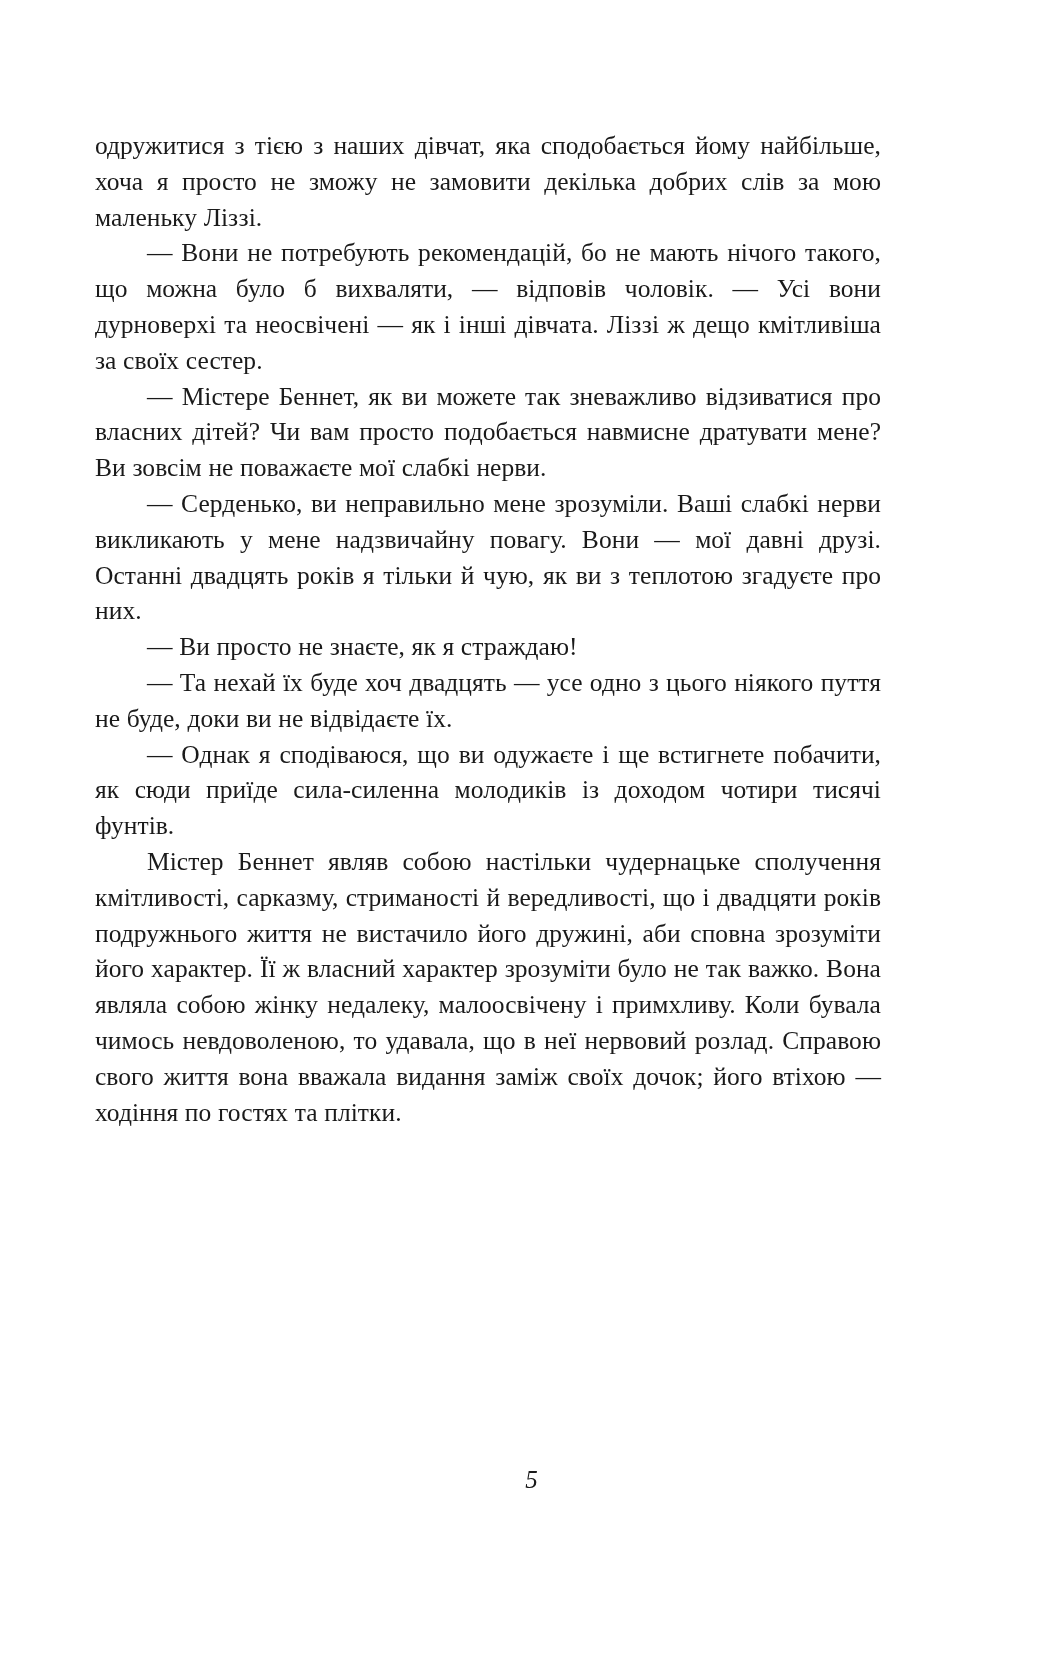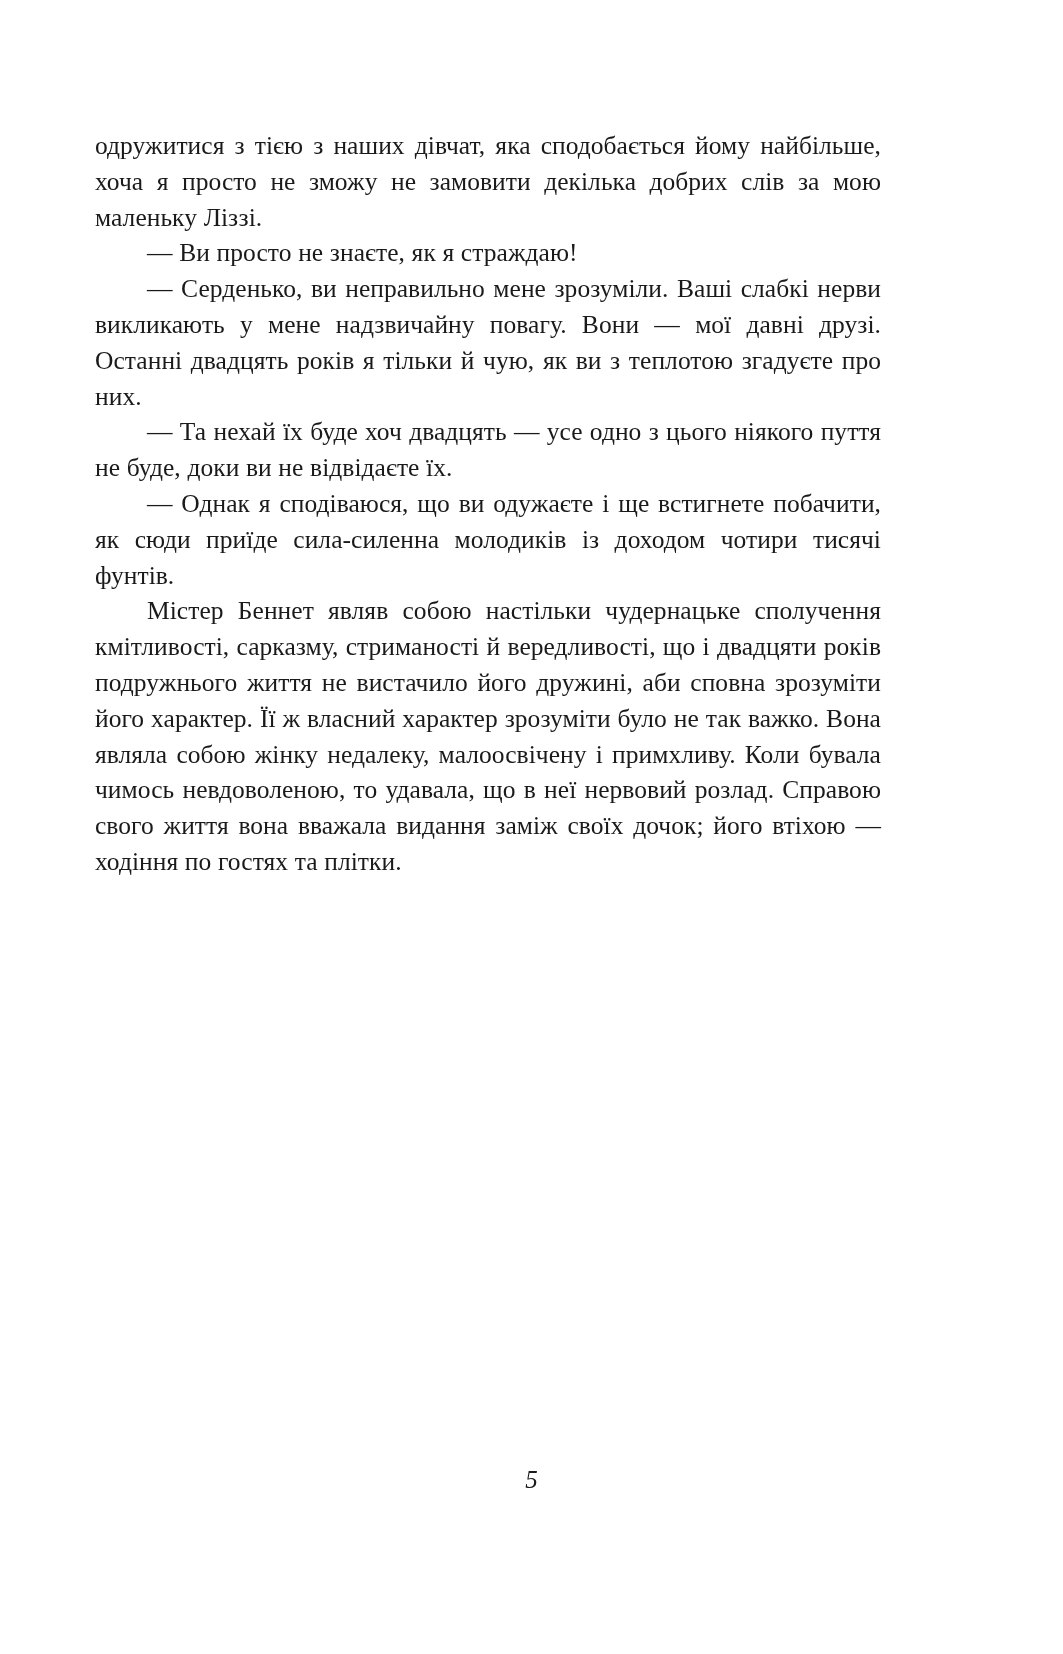--- a/index.html
+++ b/index.html
@@ -65,22 +65,24 @@
     font-family: "Liberation Serif", "DejaVu Serif", serif;
   }
 </style>
 </head>
 <body>
 
 <div class="page">
 
   <div class="text-block">
     <p class="para continuation">одружитися з тією з наших дівчат, яка сподобається йому най­більше, хоча я просто не зможу не замовити декілька добрих слів за мою маленьку Ліззі.</p>
+    <p class="para dialogue">— Вони не потребують рекомендацій, бо не мають нічого такого, що можна було б вихваляти, — відповів чоловік. — Усі вони дурноверхі та неосвічені — як і інші дівчата. Ліззі ж дещо кмітливіша за своїх сестер.</p>
+    <p class="para dialogue">— Містере Беннет, як ви можете так зневажливо відзи­ватися про власних дітей? Чи вам просто подобається нав­мисне дратувати мене? Ви зовсім не поважаєте мої слабкі нерви.</p>
+    <p class="para dialogue">— Серденько, ви неправильно мене зрозуміли. Ваші слаб­кі нерви викликають у мене надзвичайну повагу. Вони — мої давні друзі. Останні двадцять років я тільки й чую, як ви з теплотою згадуєте про них.</p>
     <p class="para dialogue">— Ви просто не знаєте, як я страждаю!</p>
-    <p class="para dialogue">— Серденько, ви неправильно мене зрозуміли. Ваші слаб­кі нерви викликають у мене надзвичайну повагу. Вони — мої давні друзі. Останні двадцять років я тільки й чую, як ви з теплотою згадуєте про них.</p>
     <p class="para dialogue">— Та нехай їх буде хоч двадцять — усе одно з цього ніяко­го пуття не буде, доки ви не відвідаєте їх.</p>
     <p class="para dialogue">— Однак я сподіваюся, що ви одужаєте і ще встигнете побачити, як сюди приїде сила-силенна молодиків із доходом чотири тисячі фунтів.</p>
     <p class="para">Містер Беннет являв собою настільки чудернацьке спо­лучення кмітливості, сарказму, стриманості й вередливості, що і двадцяти років подружнього життя не вистачило його дружині, аби сповна зрозуміти його характер. Її ж власний ха­рактер зрозуміти було не так важко. Вона являла собою жінку недалеку, малоосвічену і примхливу. Коли бувала чимось не­вдоволеною, то удавала, що в неї нервовий розлад. Справою свого життя вона вважала видання заміж своїх дочок; його втіхою — ходіння по гостях та плітки.</p>
   </div>
 
   <div class="page-number">5</div>
 
 </div>
 
 </body></html>

